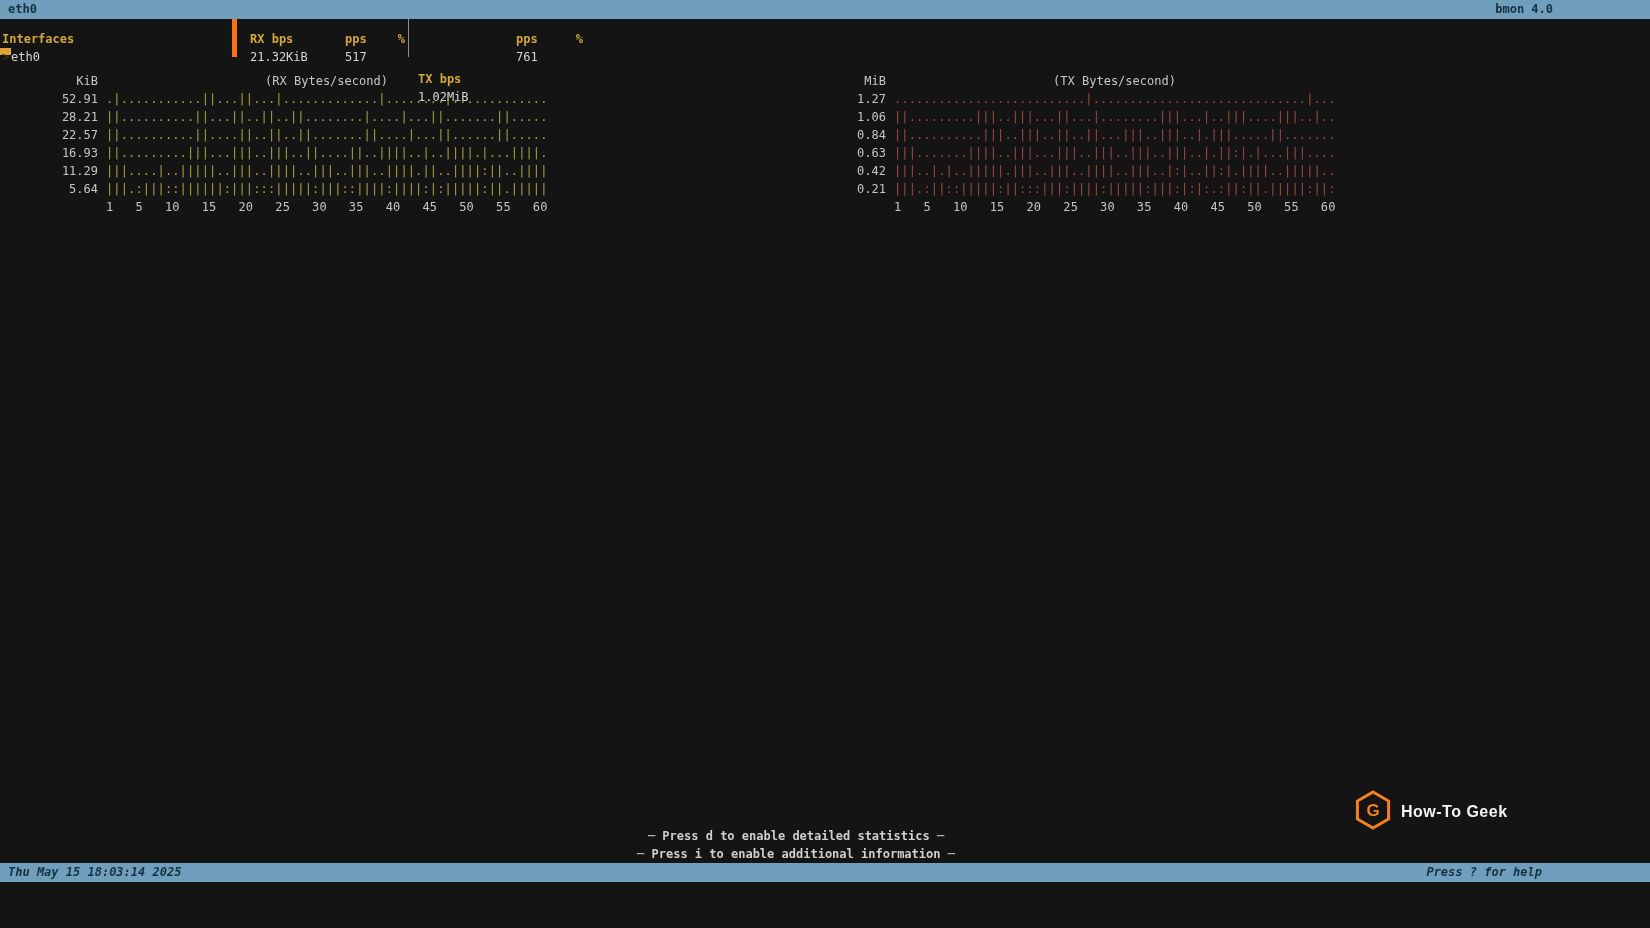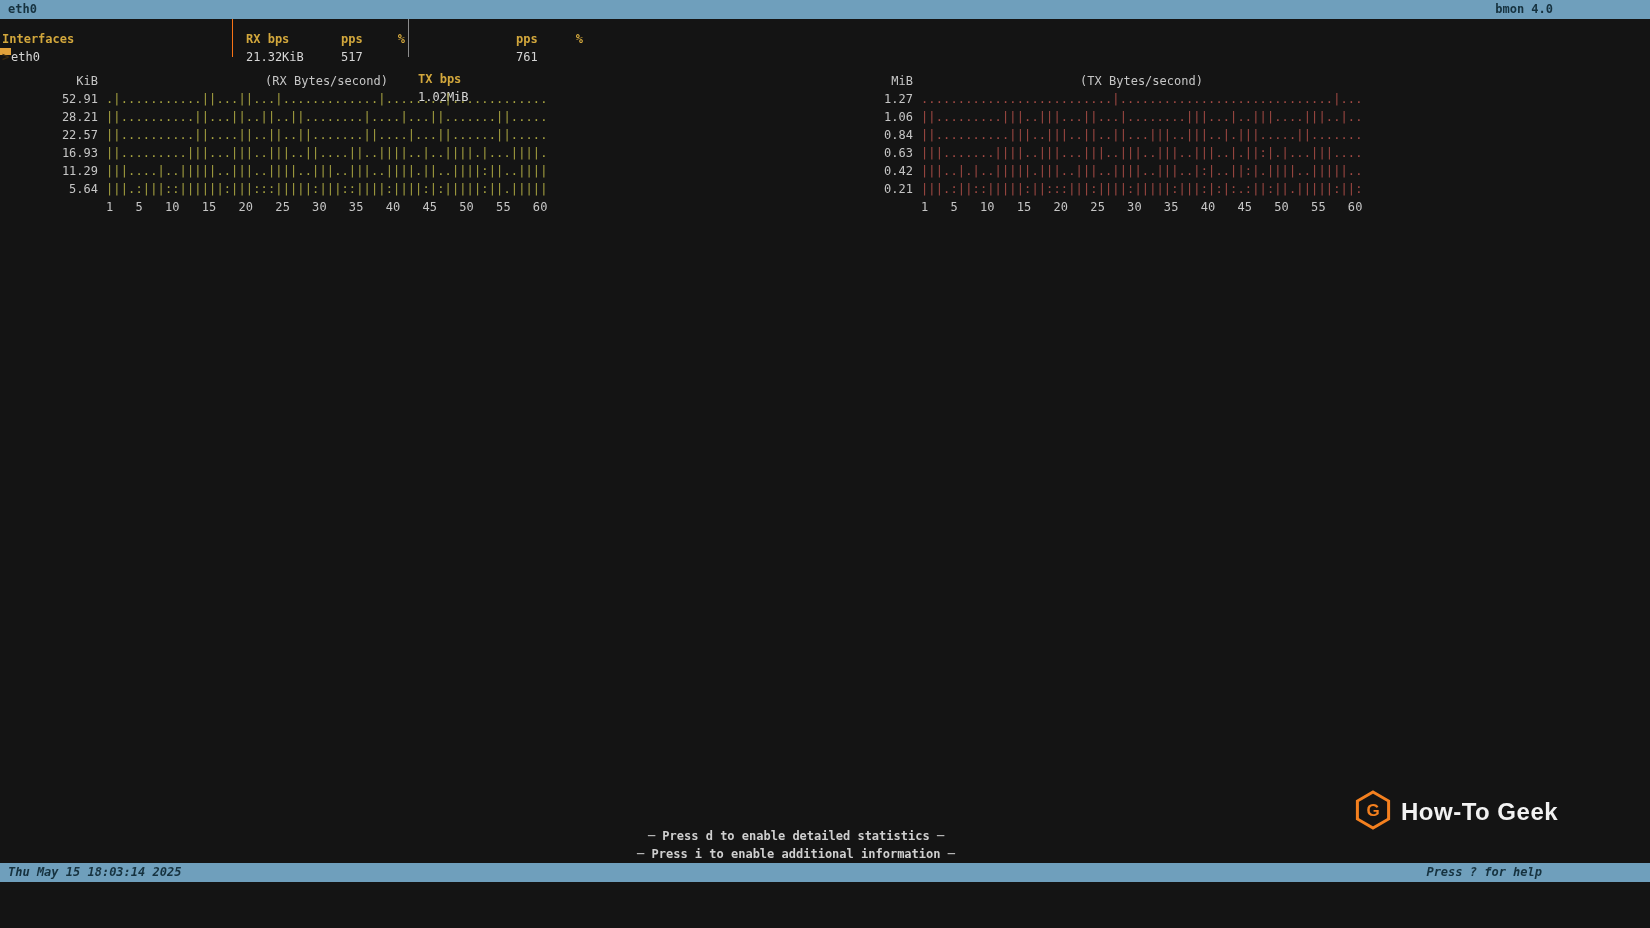--- a/index.html
+++ b/index.html
@@ -23,40 +23,40 @@
   .titlebar { top:0; padding:0 97px 0 8px; }
   .statusbar { top:863px; padding:0 108px 0 8px;font-style:italic; }
 
   
   .header-block {
     position:absolute; top:19px; left:0; width:1568px; height:38px;
     display:flex;
   }
   .hcol { height:38px; }
   .col-iface { width:232px; }
-  .col-rx { width:176px; border-left:1px solid #f97316; }
+  .col-rx { width:176px; border-left:5px solid #f97316; }
   .col-tx { width:178px; border-left:1px solid #8c8c8c; }
   .hrow { height:18px; line-height:18px; display:flex; padding-top:11px; }
   .yellow { color:#d2a73c; font-weight:bold; }
   .cell-bps-rx { width:108px; padding-left:13px; }
   .cell-bps-tx { width:107px; padding-left:9px;margin-top:40px; }
   .cell-pps { width:50px; }
   .cell-pct { flex:1; text-align:right; padding-right:3px; }
   .iface-label { padding-left:2px; }
   .cursor {
     display:inline-block; min-width:11px; text-align:center;
     background:#e2a23b; color:#3a2a10; font-weight:bold;
   }
   .iface-name { color:#d6d6d6; }
 
   
   .graphs { position:absolute; top:72px; left:0; width:1568px; height:150px; }
   .graph { position:absolute; top:0; }
   .graph-rx { left:14px; }
-  .graph-tx { left:829px; }
+  .graph-tx { left:802px; }
   .grow { display:flex; height:18px; line-height:18px;margin-left:40px; }
   .ylab {
     width:44px; text-align:right; color:#c6c6c6; white-space:pre;
   }
   .plot {
     margin-left:8px; white-space:pre; letter-spacing:0.135px;
   }
   .plot-title {
     margin-left:8px; width:441px; text-align:center; color:#c6c6c6; white-space:pre;
   }
@@ -69,21 +69,21 @@
   }
   .footer div { height:18px; line-height:18px; white-space:pre;margin-left:24px; }
 
   
   .watermark {
     position:absolute; left:1353px; top:790px;
     display:flex; align-items:center; gap:8px;
   }
   .wm-text {
     font-family:"Liberation Sans", sans-serif;
-    font-weight:bold; font-size:24px; color:#f2f2f2;
+    font-weight:bold; font-size:16px; color:#f2f2f2;
     letter-spacing:0.5px;
   }
 </style>
 </head>
 <body>
 
 <div class="bar titlebar">
   <span>eth0</span>
   <span>bmon 4.0</span>
 </div>

